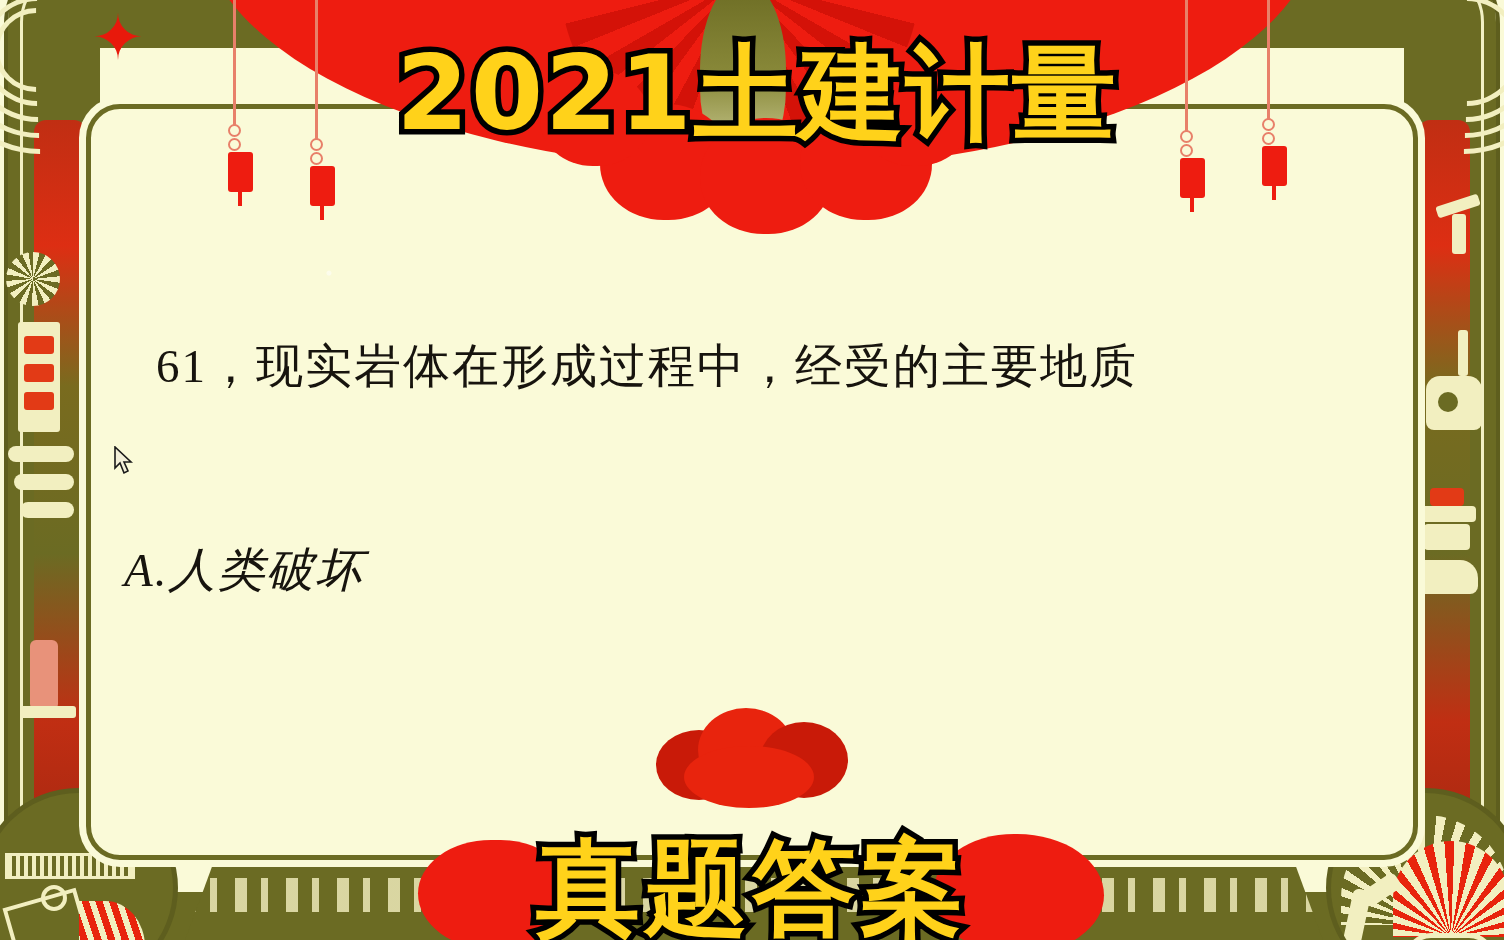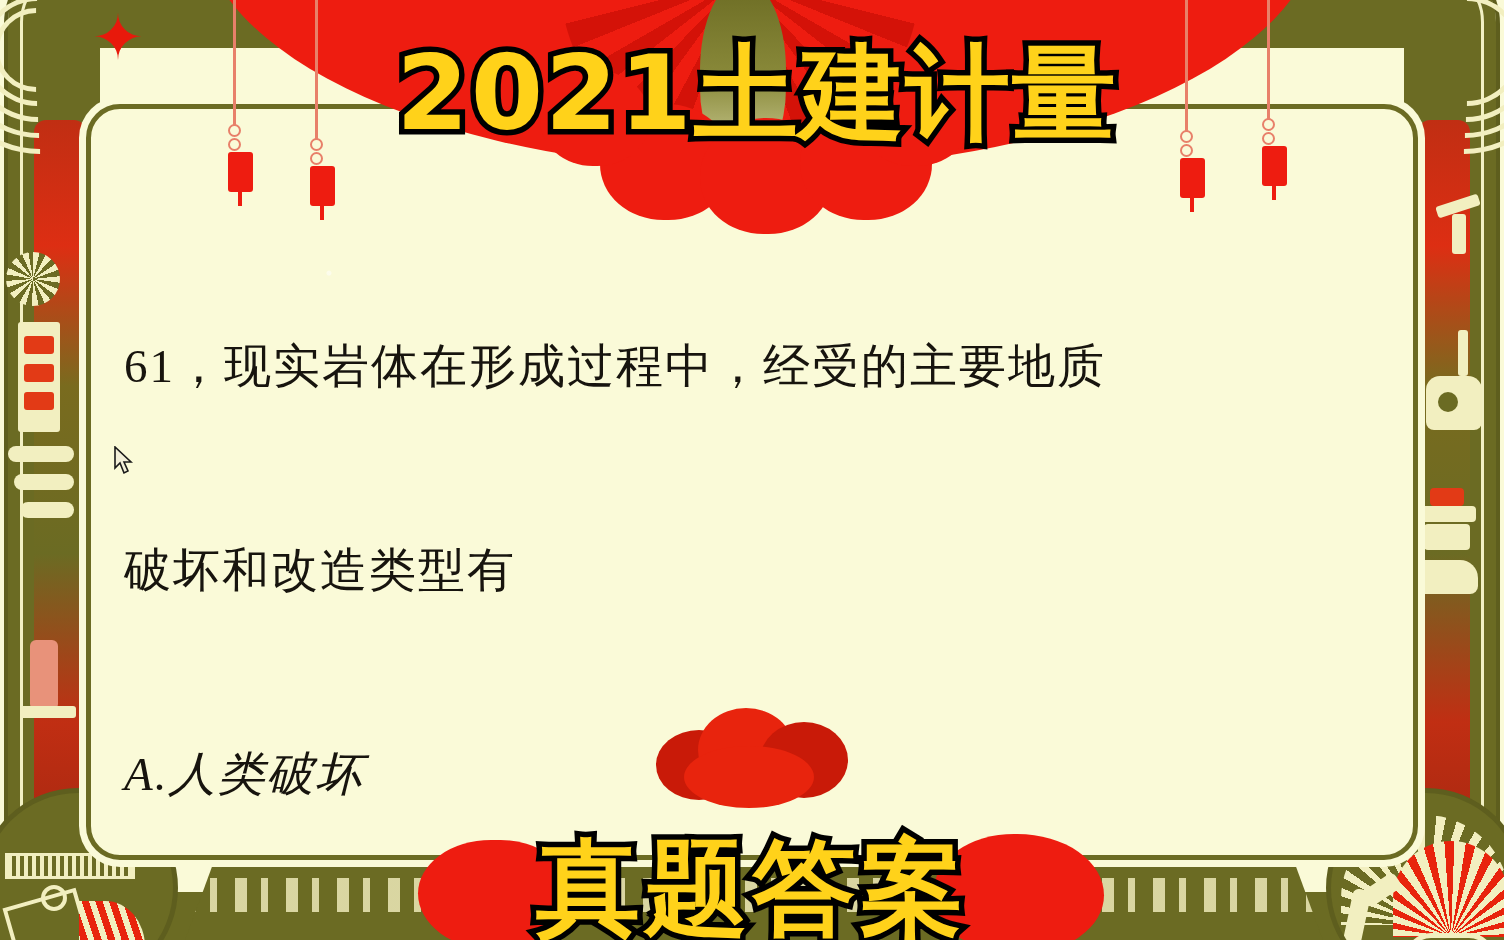--- a/index.html
+++ b/index.html
@@ -158,21 +158,21 @@
   .qtext{
     position:absolute;left:124px;top:196px;width:1210px;
     z-index:20;
     color:#17140e;
     font-family:"Liberation Serif","DejaVu Serif",serif;
     font-size:47px;
     line-height:68px;
     letter-spacing:2px;
     white-space:pre;
   }
-  .qline{display:block;}
+  .qline{display:block;margin-left:32px;}
   .opt{display:block;font-style:italic;}
 
   
   .title-top{
     position:absolute;left:5px;top:6px;width:100%;
     text-align:center;
     z-index:40;
     font-family:"DejaVu Sans","Liberation Sans",sans-serif;
     font-weight:bold;
     font-size:104px;
@@ -324,21 +324,20 @@
     <div class="blob" style="left:16px;top:30px;width:86px;height:70px;"></div>
     <div class="blob hi" style="left:58px;top:8px;width:96px;height:84px;"></div>
     <div class="blob" style="left:120px;top:22px;width:88px;height:76px;"></div>
     <div class="blob hi" style="left:44px;top:46px;width:130px;height:62px;"></div>
   </div>
   <div class="bottom-red-blob"></div>
   <div class="bottom-red-blob2"></div>
 
   <div class="qtext">
     <span class="qline">61，现实岩体在形成过程中，经受的主要地质</span>
-    <span class="qline">破坏和改造类型有</span>
     <span class="opt">A.人类破坏</span>
     
     
     
     
     
   </div>
 
   <div class="title-top">2021土建计量</div>
   <div class="title-bottom">真题答案</div>

